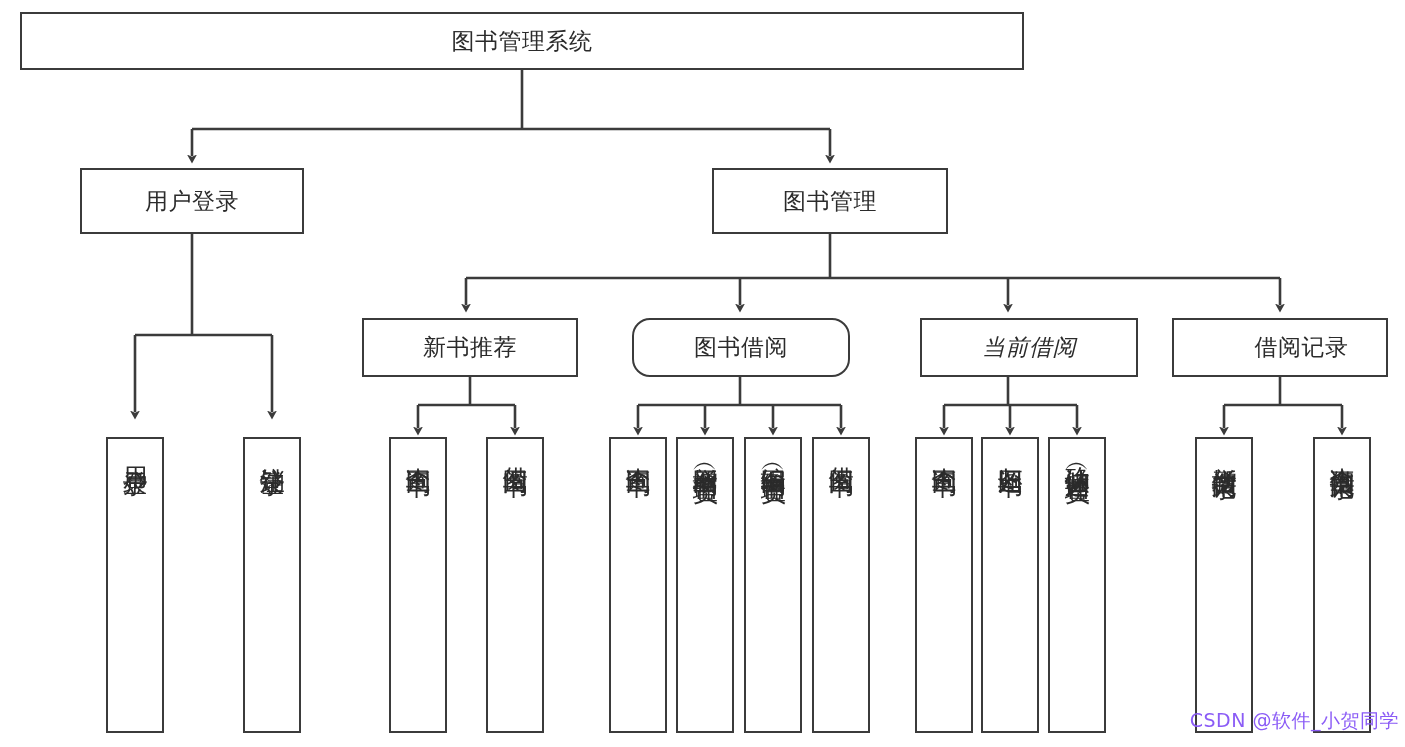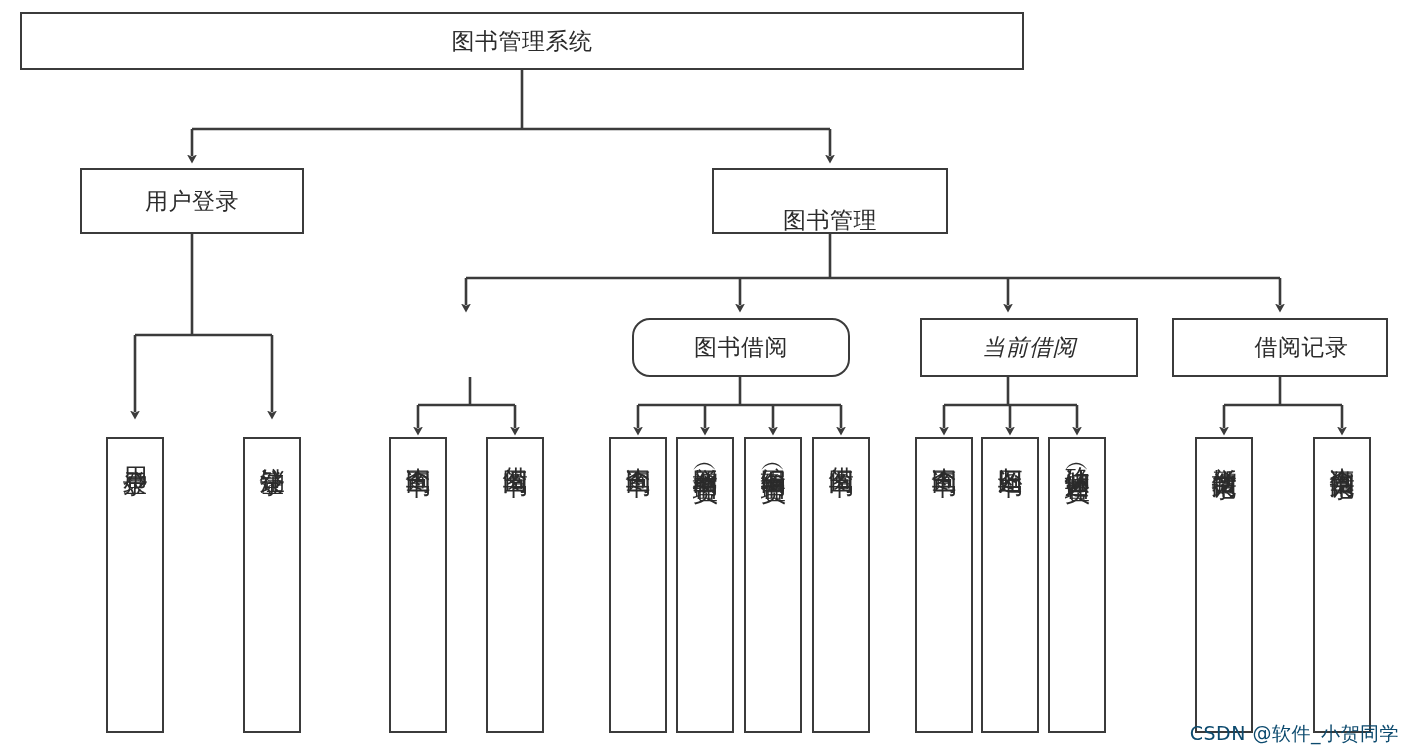--- a/index.html
+++ b/index.html
@@ -55,23 +55,23 @@
   .node.v .lbl {
     writing-mode: vertical-rl;
     text-orientation: upright;
     font-size: 25px;
     line-height: 1.02;
     letter-spacing: 2px;
   }
   .watermark {
     position: absolute;
     right: 6px;
-    bottom: 0;
+    bottom: 13px;
     font-size: 19px;
-    color: #0c4a6e;
+    color: #8b5cf6;
     white-space: nowrap;
     letter-spacing: 0.5px;
   }
 </style>
 </head>
 <body>
 
 <div id="canvas">
 
   <svg class="edges" viewBox="0 0 1405 747">
@@ -125,24 +125,27 @@
     </g>
   </svg>
 
   <div class="node h" style="left:20px; top:12px; width:1004px; height:58px;">
     <span class="lbl">图书管理系统</span>
   </div>
 
   <div class="node h" style="left:80px; top:168px; width:224px; height:66px;">
     <span class="lbl">用户登录</span>
   </div>
-  <div class="node h" style="left:712px; top:168px; width:236px; height:66px;align-items:flex-end;">
+  <div class="node h" style="left:712px; top:168px; width:236px; height:66px;">
     <span class="lbl">图书管理</span>
   </div>
 
+  <div class="node h" style="left:362px; top:318px; width:216px; height:59px;">
+    <span class="lbl">新书推荐</span>
+  </div>
   <div class="node h" style="left:632px; top:318px; width:218px; height:59px;border-radius:18px;">
     <span class="lbl">图书借阅</span>
   </div>
   <div class="node h" style="left:920px; top:318px; width:218px; height:59px;font-style:italic;">
     <span class="lbl">当前借阅</span>
   </div>
   <div class="node h" style="left:1172px; top:318px; width:216px; height:59px;padding-left:43px;">
     <span class="lbl">借阅记录</span>
   </div>
 

